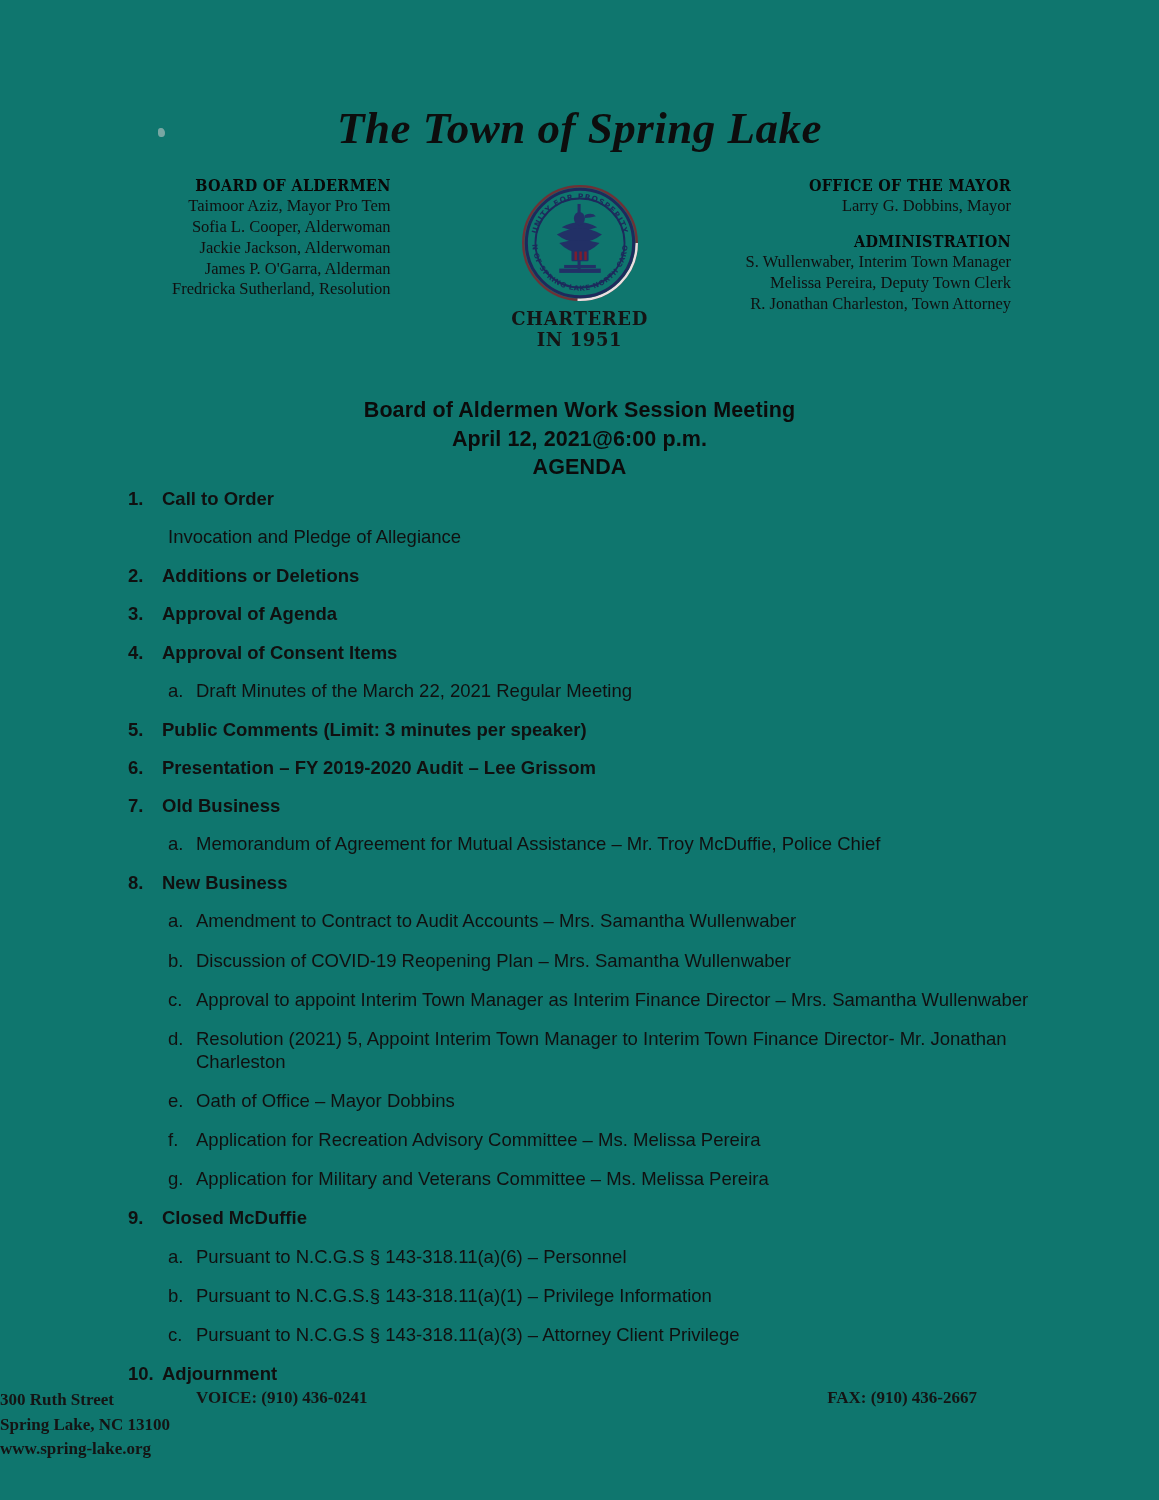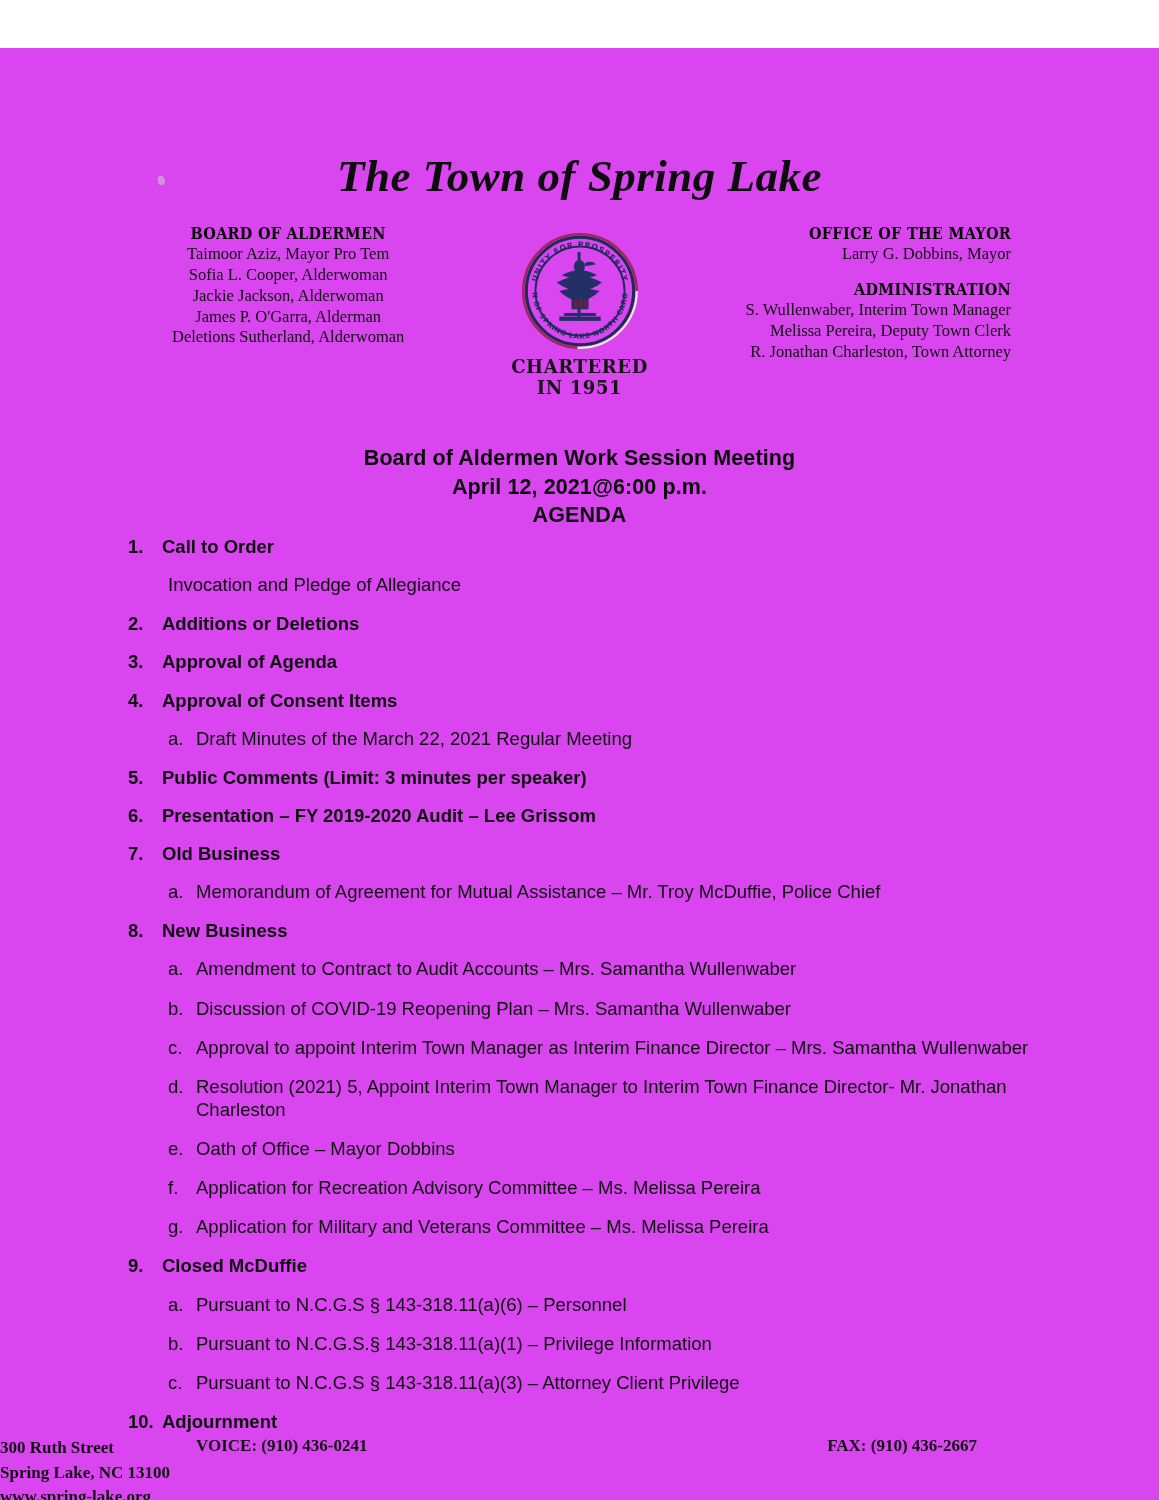--- a/index.html
+++ b/index.html
@@ -12,22 +12,21 @@
     height: 1500px;
     position: relative;
     font-family: "Liberation Sans", sans-serif;
     color: #111111;
     overflow: hidden;
   }
 
   .page {
     position: absolute;
     inset: 0;
-    background: #d946ef;
-    margin-top: 48px;
+    background: #0f766e;
   }
 
   
   .speck {
     position: absolute;
     left: 158px;
     top: 128px;
     width: 7px;
     height: 9px;
     background: #cfcfcf;
@@ -61,21 +60,21 @@
   .lh-col {
     position: absolute;
     font-family: "Liberation Serif", "DejaVu Serif", serif;
     color: #101010;
     line-height: 1.26;
     font-size: 16.5px;
   }
   .lh-left {
     left: 172px;
     top: 0;
-    text-align: center;
+    text-align: right;
   }
   .lh-right {
     right: 148px;
     top: 0;
     text-align: right;
   }
   .lh-head {
     font-weight: bold;
     font-size: 16px;
     letter-spacing: .3px;
@@ -210,21 +209,21 @@
   <div class="masthead-title">The Town of Spring Lake</div>
 
   <div class="letterhead">
 
     <div class="lh-col lh-left">
       <div class="lh-head lh-line">BOARD OF ALDERMEN</div>
       <div class="lh-line">Taimoor Aziz, Mayor Pro Tem</div>
       <div class="lh-line">Sofia L. Cooper, Alderwoman</div>
       <div class="lh-line">Jackie Jackson, Alderwoman</div>
       <div class="lh-line">James P. O'Garra, Alderman</div>
-      <div class="lh-line">Deletions Sutherland, Alderwoman</div>
+      <div class="lh-line">Fredricka Sutherland, Resolution</div>
     </div>
 
     <div class="lh-col lh-right">
       <div class="lh-head lh-line">OFFICE OF THE MAYOR</div>
       <div class="lh-line">Larry G. Dobbins, Mayor</div>
       <div class="lh-gap"></div>
       <div class="lh-head lh-line">ADMINISTRATION</div>
       <div class="lh-line">S. Wullenwaber, Interim Town Manager</div>
       <div class="lh-line">Melissa Pereira, Deputy Town Clerk</div>
       <div class="lh-line">R. Jonathan Charleston, Town Attorney</div>

